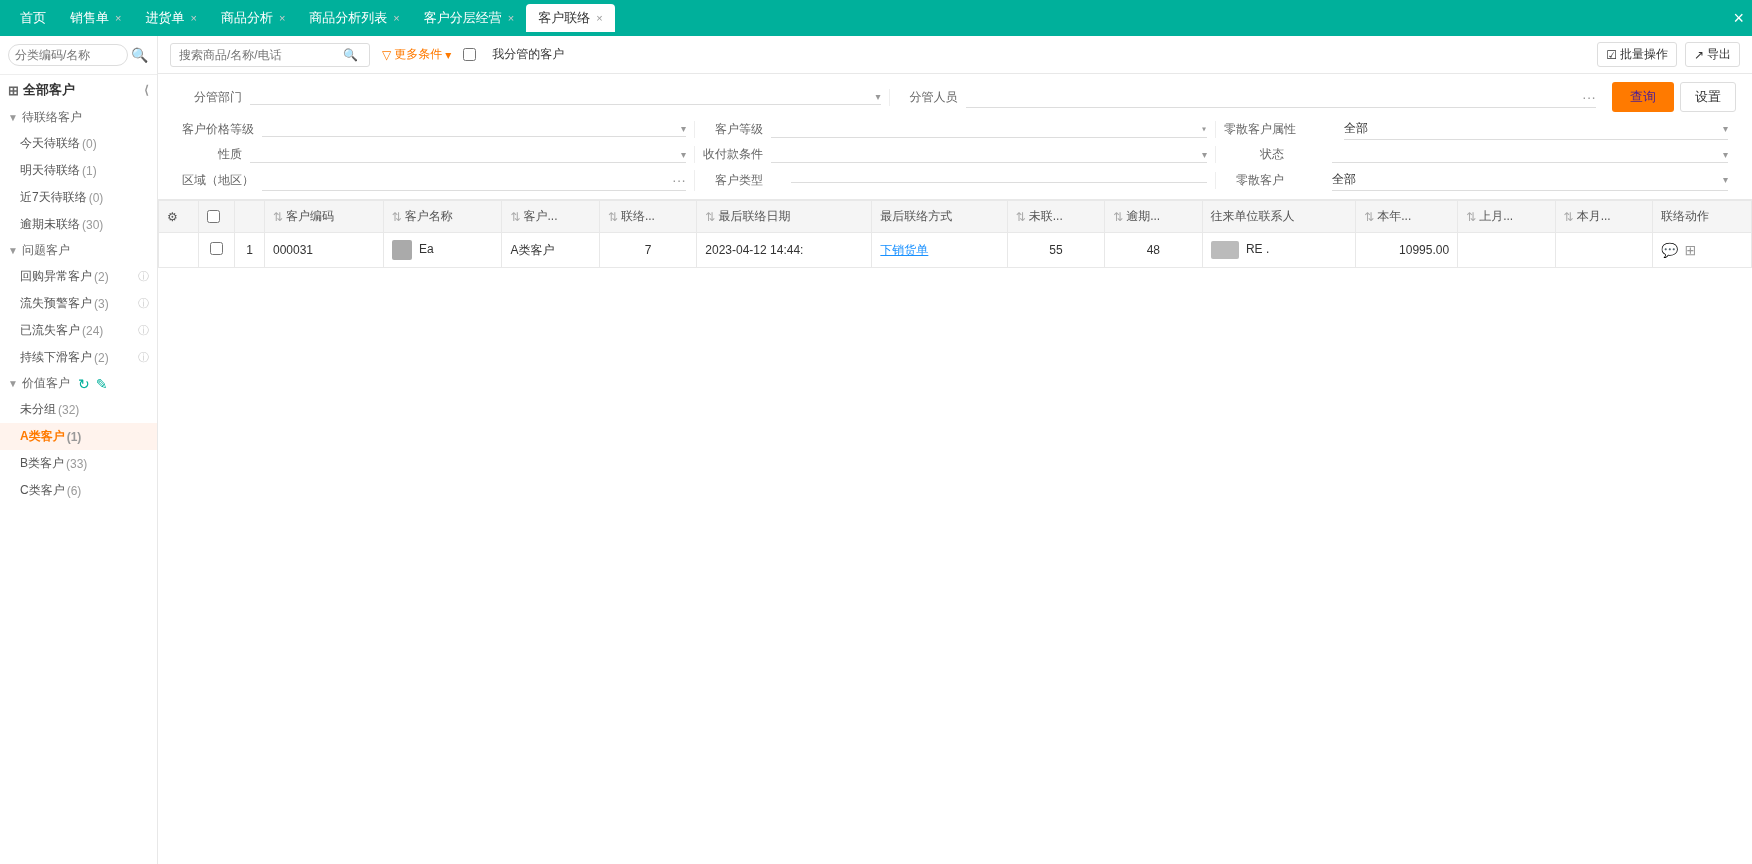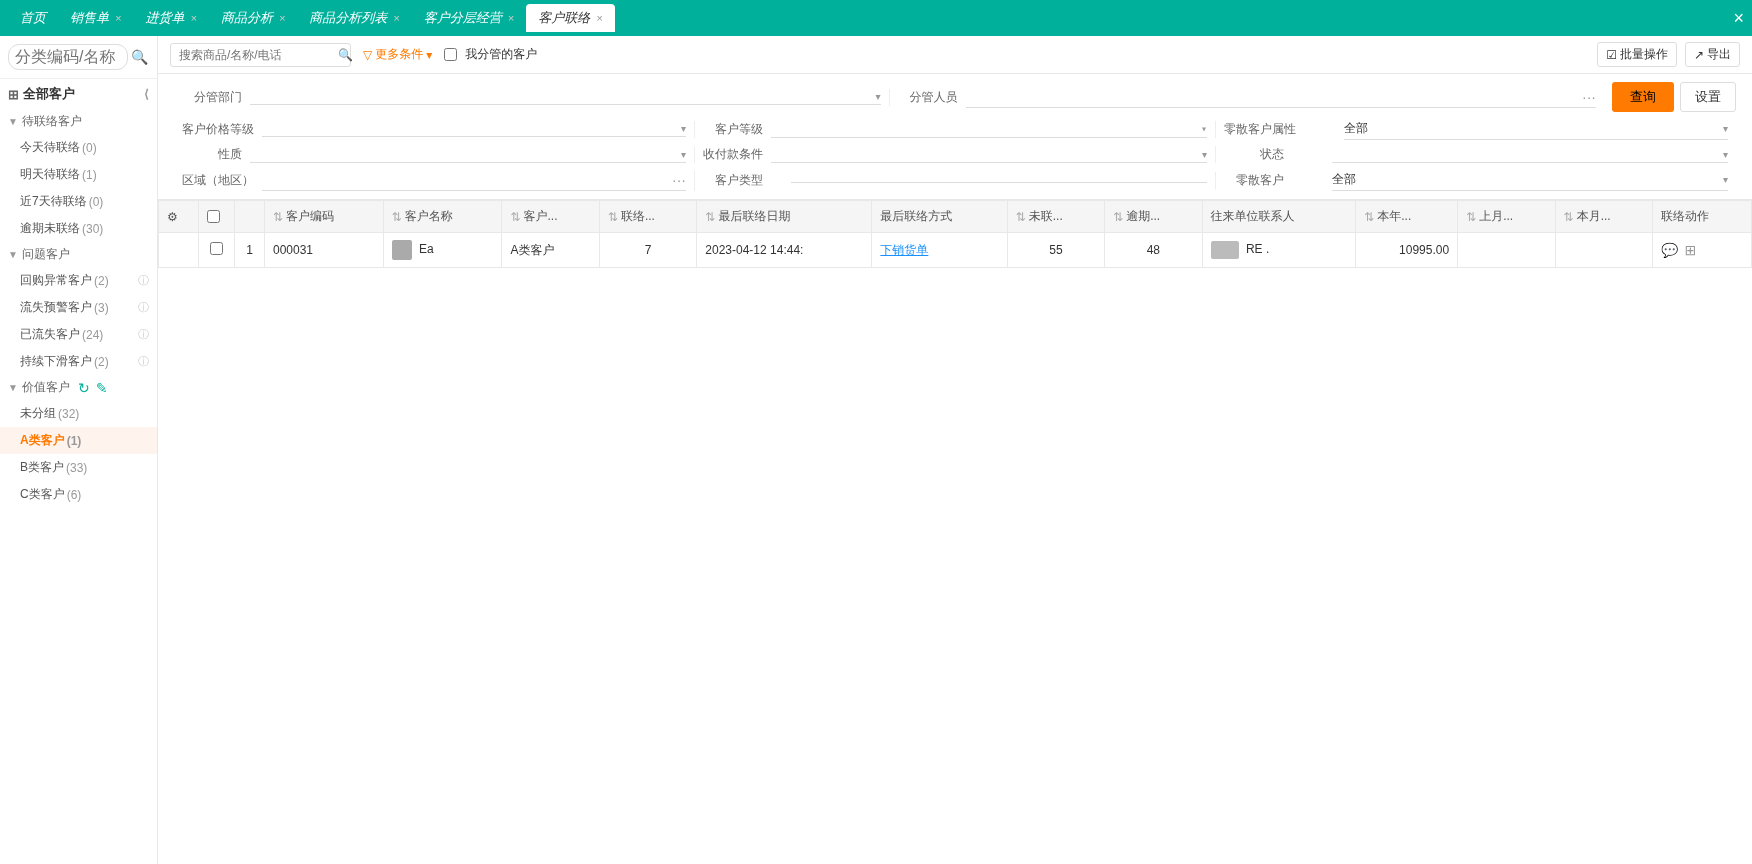--- a/index.html
+++ b/index.html
@@ -1,68 +1,68 @@
 <!DOCTYPE html>
 <html><head>
   <meta charset="utf-8">
   <style>
     * { margin: 0; padding: 0; box-sizing: border-box; }
     body { font-family: 'Microsoft YaHei', Arial, sans-serif; font-size: 12px; background: #f5f5f5; color: #333; width: 1752px; min-height: 864px; overflow-x: hidden; }
 
     
     .top-nav { background: #00b09b; display: flex; align-items: center; height: 36px; padding: 0 8px; }
-    .top-nav .nav-item { color: #fff; padding: 0 12px; height: 28px; display: flex; align-items: center; font-size: 13px; cursor: pointer; position: relative; font-style: italic; }
+    .top-nav .nav-item { color: #fff; padding: 0 12px; height: 28px; display: flex; align-items: center; font-size: 13px; cursor: pointer; position: relative; }
     .top-nav .nav-item.active { background: #fff; color: #333; border-radius: 4px 4px 0 0; }
     .top-nav .nav-item .close-x { margin-left: 6px; font-size: 11px; color: #ccc; cursor: pointer; }
     .top-nav .nav-item.active .close-x { color: #999; }
     .top-nav .home { color: #fff; font-size: 13px; padding: 0 12px; cursor: pointer; }
     .top-nav-right { margin-left: auto; color: #fff; font-size: 18px; cursor: pointer; }
 
     
     .main-layout { display: flex; height: calc(864px - 36px); }
 
     
     .sidebar { width: 158px; background: #fff; border-right: 1px solid #e8e8e8; overflow-y: auto; flex-shrink: 0; }
     .sidebar-search { padding: 8px; border-bottom: 1px solid #eee; display: flex; align-items: center; gap: 4px; }
-    .sidebar-search input { border: 1px solid #ddd; border-radius: 11px; padding: 3px 6px; width: 100%; font-size: 16px; outline: none; }
+    .sidebar-search input { border: 1px solid #ddd; border-radius: 11px; padding: 3px 6px; width: 100%; font-size: 12px; outline: none; }
     .sidebar-search .search-btn { color: #00b09b; cursor: pointer; font-size: 14px; }
     .sidebar-header { display: flex; align-items: center; font-weight: bold; font-size: 13px; color: #333; padding: 6px 8px; cursor: pointer; }
     .sidebar-header .grid-icon { margin-right: 4px; color: #666; }
     .sidebar-header .collapse-btn { margin-left: auto; color: #999; font-size: 12px; cursor: pointer; }
 
     .sidebar-group-title { color: #666; font-size: 12px; padding: 4px 8px; display: flex; align-items: center; gap: 4px; cursor: pointer; }
     .sidebar-group-title .arrow { color: #999; font-size: 10px; }
 
     .sidebar-item { padding: 5px 8px 5px 20px; cursor: pointer; color: #555; font-size: 12px; display: flex; align-items: center; }
     .sidebar-item.active { background: #fff3ed; color: #ff7a00; font-weight: bold; }
     .sidebar-item .count { color: #999; margin-left: 2px; }
     .sidebar-item .info-icon { margin-left: auto; color: #ccc; font-size: 11px; }
 
     
     .content { flex: 1; display: flex; flex-direction: column; overflow: hidden; }
 
     
     .filter-bar { background: #fff; border-bottom: 1px solid #e8e8e8; padding: 6px 12px; display: flex; align-items: center; gap: 12px; }
-    .filter-search { border: 1px solid #ddd; border-radius: 3px; padding: 4px 8px; width: 181px; font-size: 12px; outline: none; display: flex; align-items: center; gap: 4px; }
+    .filter-search { border: 1px solid #ddd; border-radius: 3px; padding: 4px 8px; width: 200px; font-size: 12px; outline: none; display: flex; align-items: center; gap: 4px; }
     .filter-search input { border: none; outline: none; width: 160px; font-size: 12px; }
     .filter-more { color: #ff7a00; cursor: pointer; display: flex; align-items: center; gap: 3px; font-size: 12px; }
-    .filter-checkbox { display: flex; align-items: center; gap: 8px; font-size: 12px; cursor: pointer; }
+    .filter-checkbox { display: flex; align-items: center; gap: 16px; font-size: 12px; cursor: pointer; }
     .filter-bar-right { margin-left: auto; display: flex; gap: 8px; align-items: center; }
     .btn-batch { color: #333; font-size: 12px; cursor: pointer; display: flex; align-items: center; gap: 3px; border: 1px solid #ddd; padding: 3px 8px; border-radius: 3px; background: #fff; }
     .btn-export { color: #333; font-size: 12px; cursor: pointer; display: flex; align-items: center; gap: 3px; border: 1px solid #ddd; padding: 3px 8px; border-radius: 3px; background: #fff; }
     .adv-filter-row { display: flex; align-items: center; margin-bottom: 6px; gap: 0; }
     .adv-filter-row:last-child { margin-bottom: 4px; }
     .filter-field { display: flex; align-items: center; flex: 1; min-width: 0; padding: 0 8px; border-right: 1px solid #eee; }
     .filter-field:last-child { border-right: none; gap: 40px; }
     .filter-label { color: #666; font-size: 12px; white-space: nowrap; margin-right: 8px; min-width: 60px; text-align: right; }
     .filter-select { border: none; border-bottom: 1px solid #ddd; outline: none; font-size: 12px; color: #333; flex: 1; padding: 2px 0; background: transparent; cursor: pointer; display: flex; align-items: center; justify-content: space-between; }
     .filter-select-text { flex: 1; }
     .filter-arrow { color: #999; font-size: 10px; margin-left: 4px; }
     .filter-dots { color: #999; font-size: 14px; margin-left: 4px; cursor: pointer; }
-    .btn-query { background: #ff7a00; color: #000000; border: none; border-radius: 3px; padding: 5px 18px; font-size: 13px; cursor: pointer; }
+    .btn-query { background: #ff7a00; color: #4c1d95; border: none; border-radius: 3px; padding: 5px 18px; font-size: 13px; cursor: pointer; }
     .btn-setting { background: #fff; color: #333; border: 1px solid #ddd; border-radius: 3px; padding: 5px 14px; font-size: 13px; cursor: pointer; }
 
     
     .table-container { flex: 1; overflow: auto; background: #fff; }
     table { width: 100%; border-collapse: collapse; font-size: 12px; }
     thead tr { background: #f5f5f5; }
     thead th { border: 1px solid #e8e8e8; padding: 7px 8px; font-weight: normal; color: #555; white-space: nowrap; position: sticky; top: 0; background: #f5f5f5; z-index: 1; }
     thead th .th-inner { display: flex; align-items: center; gap: 3px; }
     tbody tr { background: #fff; }
     tbody td { border: 1px solid #e8e8e8; padding: 7px 8px; white-space: nowrap; }

